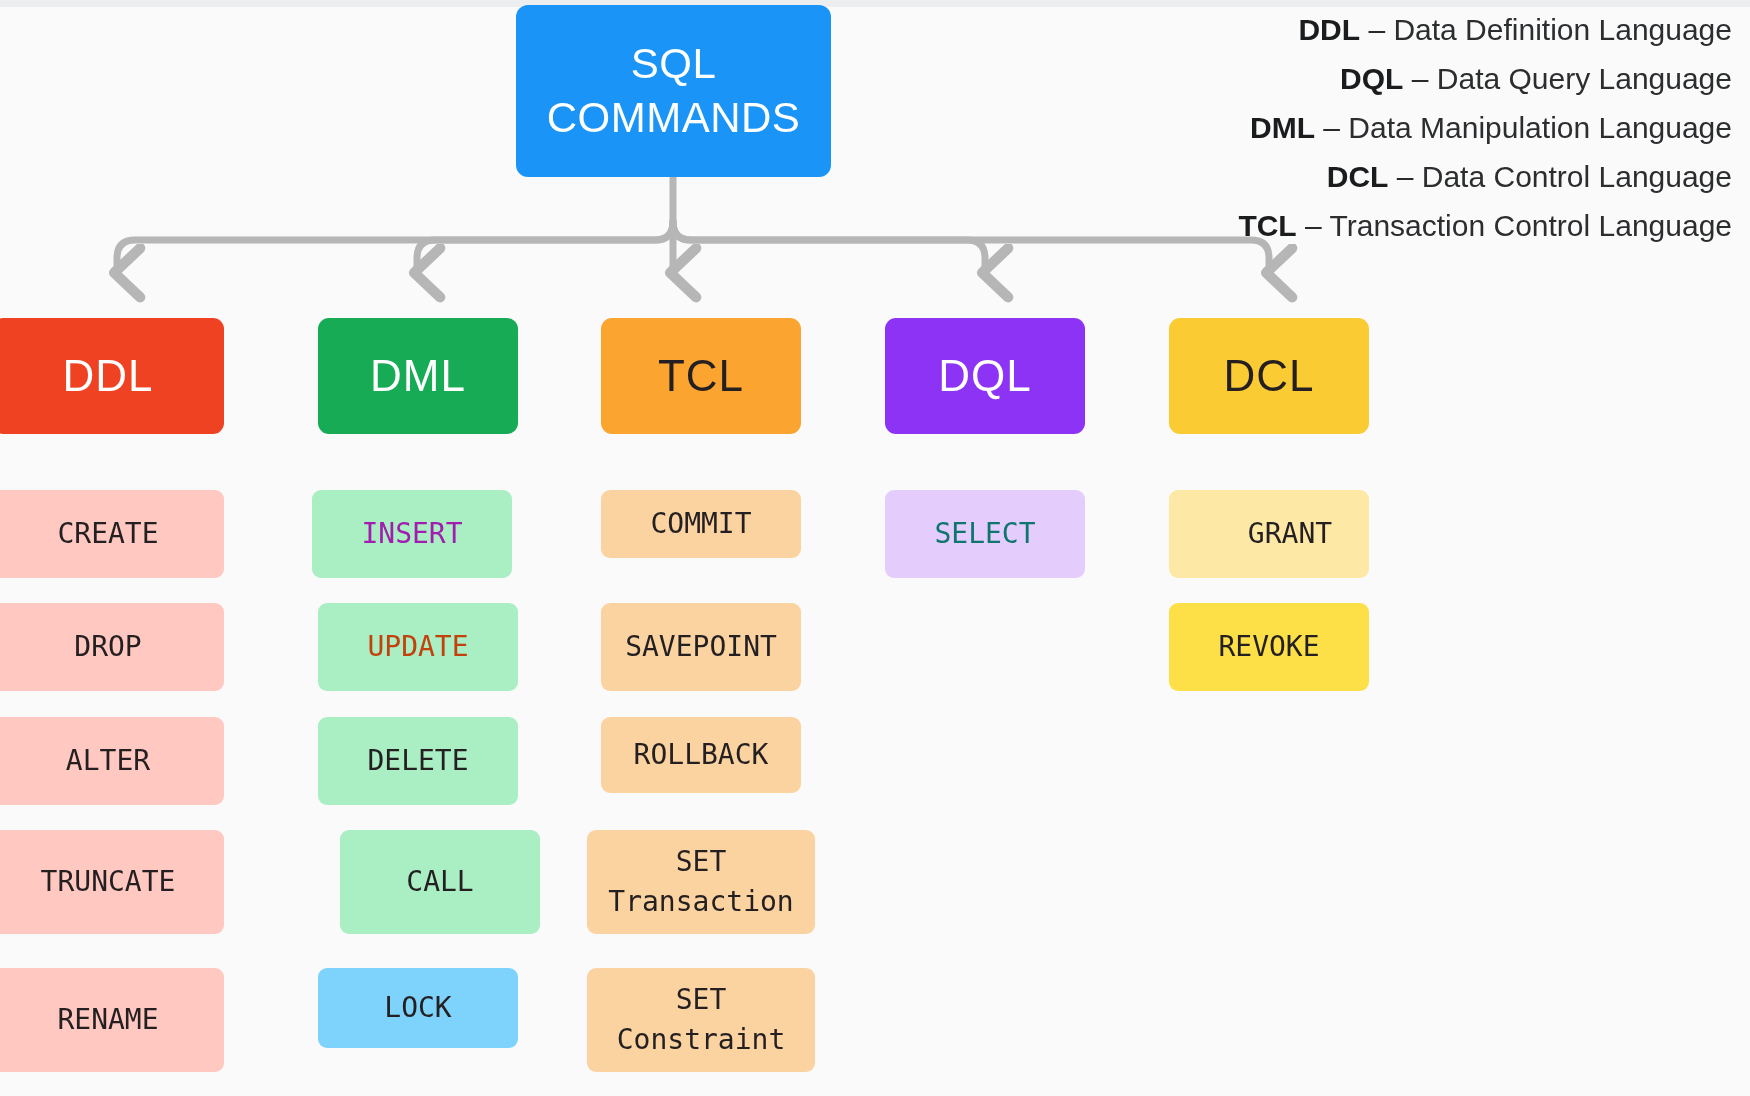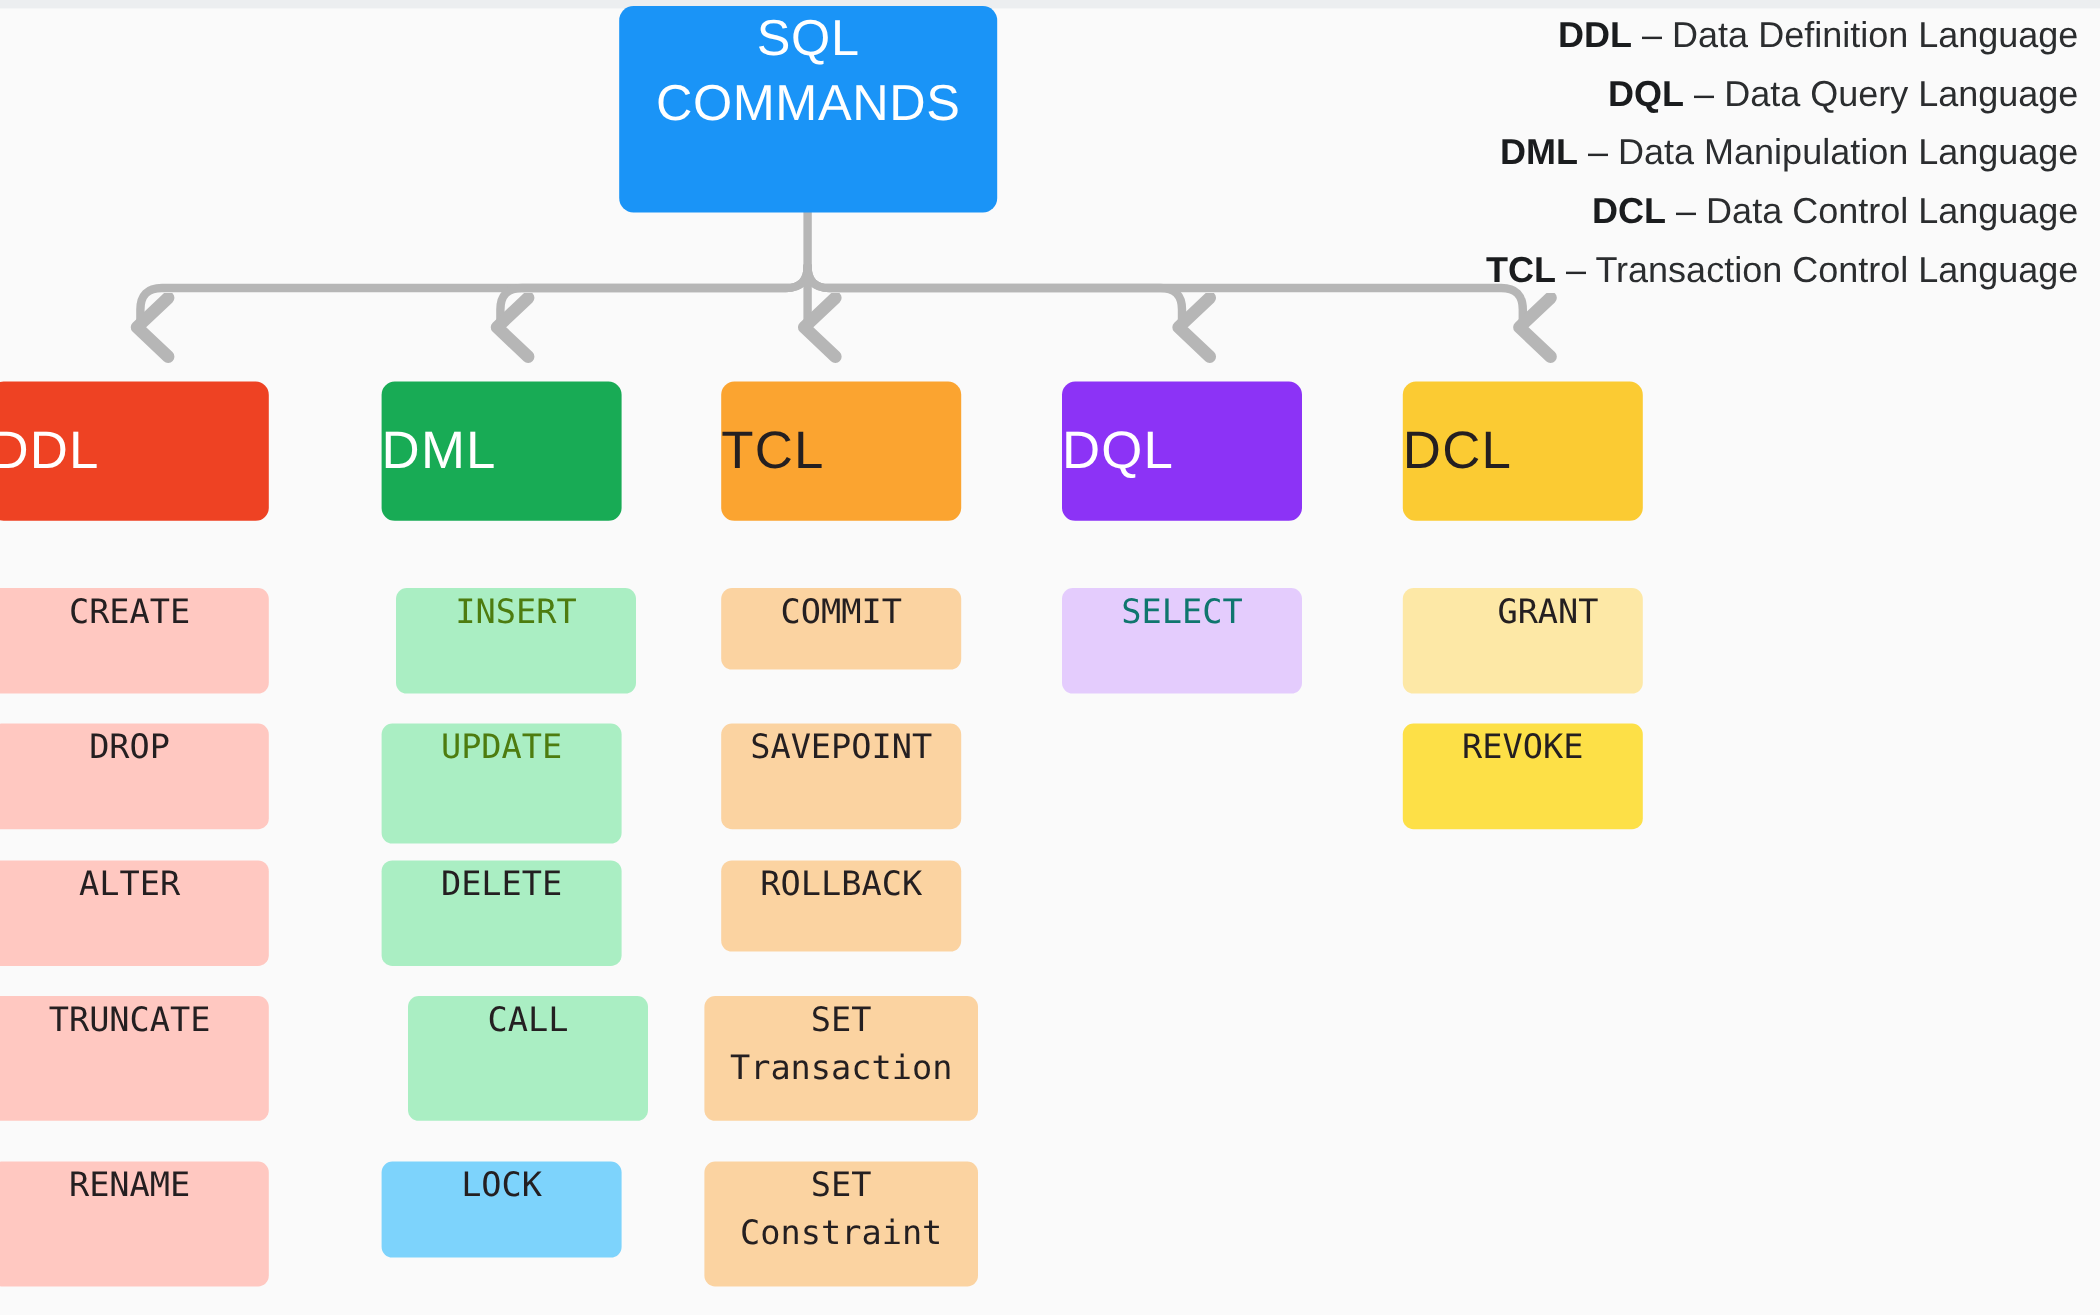--- a/index.html
+++ b/index.html
@@ -33,21 +33,21 @@
     width: 1750px;
     height: 1096px;
     pointer-events: none;
   }
 
   .node {
     position: absolute;
     box-sizing: border-box;
     display: flex;
     align-items: center;
-    justify-content: flex-start;
+    justify-content: center;
     text-align: center;
   }
 
   
   .root-node {
     border-radius: 12px;
     flex-direction: column;
     color: #ffffff;
     font-size: 42px;
     font-weight: 400;
@@ -154,24 +154,24 @@
       </div>
       <div class="node cmd-node" style="left: -8px; top: 830px; width: 232px; height: 104px; background: rgb(255, 200, 193); color: rgb(36, 31, 33);">
         <span class="cmd-line">TRUNCATE</span>
       </div>
       <div class="node cmd-node" style="left: -8px; top: 968px; width: 232px; height: 104px; background: rgb(255, 200, 193); color: rgb(36, 31, 33);">
         <span class="cmd-line">RENAME</span>
       </div>
       <div class="node cat-node" style="left: 318px; top: 318px; width: 200px; height: 116px; background: rgb(24, 171, 85); color: rgb(255, 255, 255);">
         <span>DML</span>
       </div>
-      <div class="node cmd-node" style="left: 330px; top: 490px; width: 200px; height: 88px; background: rgb(170, 238, 195); color: #4d7c0f;">
+      <div class="node cmd-node" style="left: 312px; top: 490px; width: 200px; height: 88px; background: rgb(170, 238, 195); color: #a21caf;">
         <span class="cmd-line">INSERT</span>
       </div>
-      <div class="node cmd-node" style="left: 318px; top: 603px; width: 200px; height: 100px; background: rgb(170, 238, 195); color: #4d7c0f;">
+      <div class="node cmd-node" style="left: 318px; top: 603px; width: 200px; height: 88px; background: rgb(170, 238, 195); color: #c2410c;">
         <span class="cmd-line">UPDATE</span>
       </div>
       <div class="node cmd-node" style="left: 318px; top: 717px; width: 200px; height: 88px; background: rgb(170, 238, 195); color: rgb(36, 31, 33);">
         <span class="cmd-line">DELETE</span>
       </div>
       <div class="node cmd-node" style="left: 318px; top: 830px; width: 200px; height: 104px; background: rgb(170, 238, 195); color: rgb(36, 31, 33); margin-left: 22px;">
         <span class="cmd-line">CALL</span>
       </div>
       <div class="node cmd-node" style="left: 318px; top: 968px; width: 200px; height: 80px; background: #7dd3fc; color: rgb(36, 31, 33);">
         <span class="cmd-line">LOCK</span>

